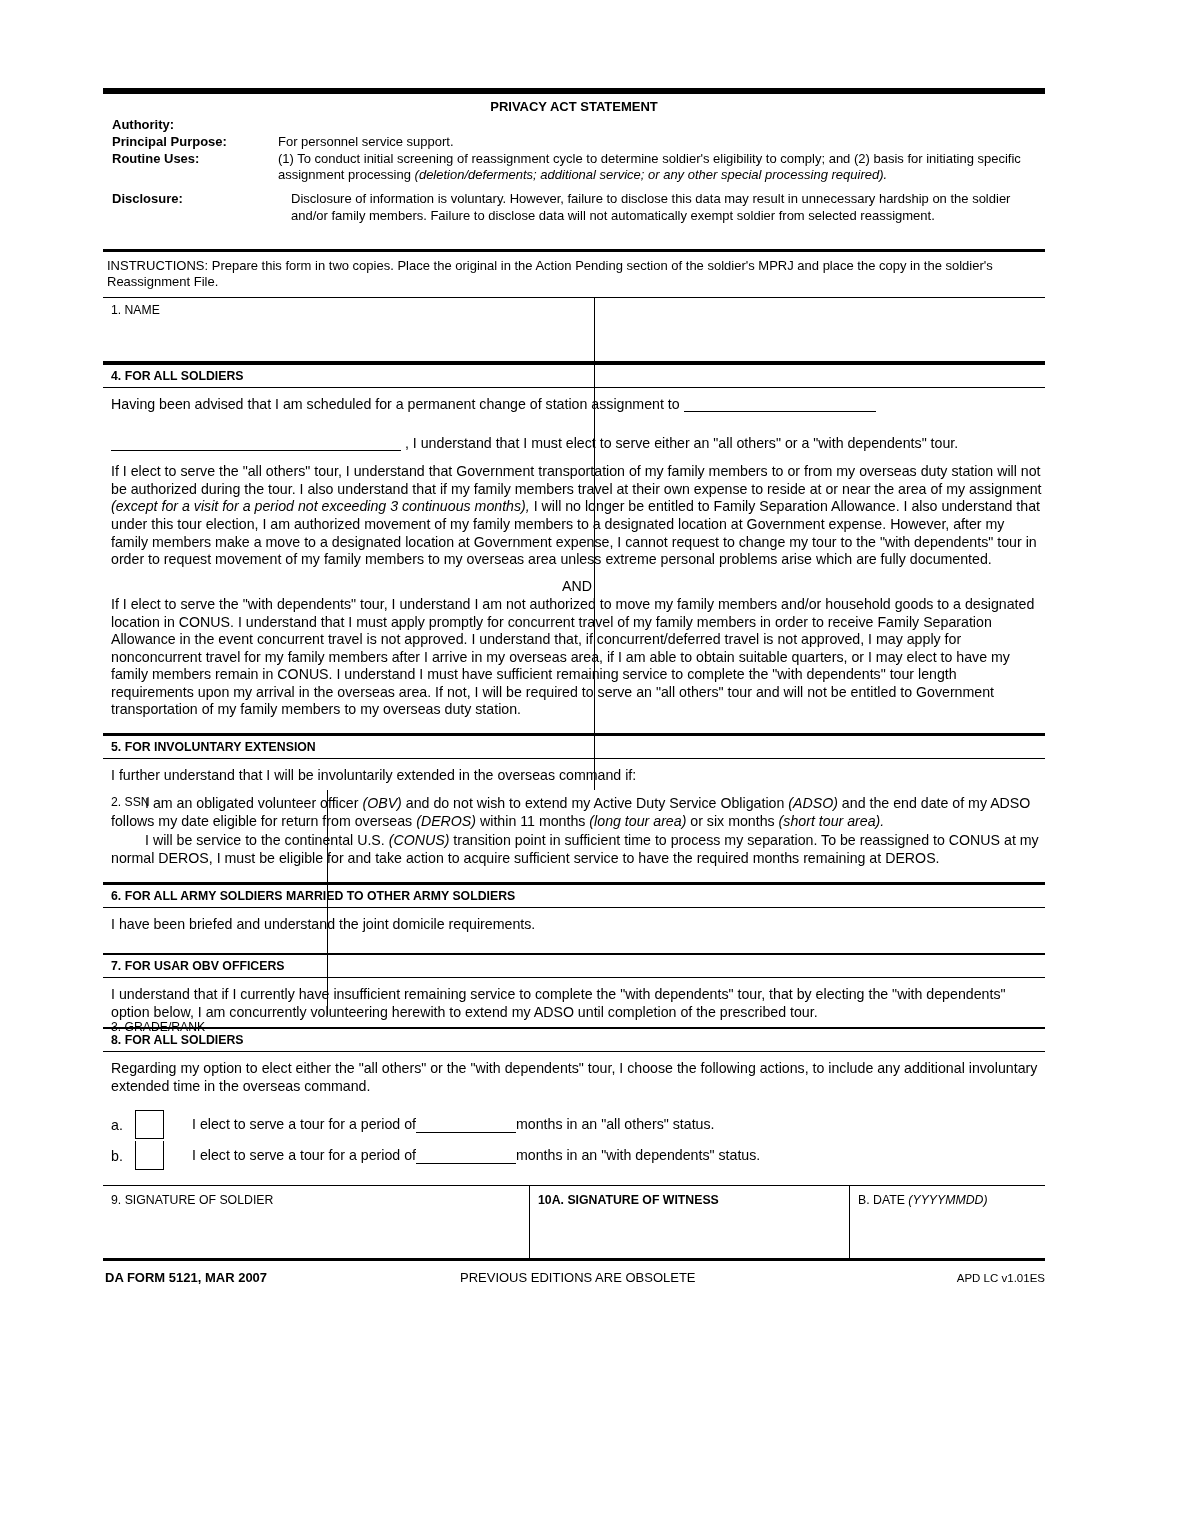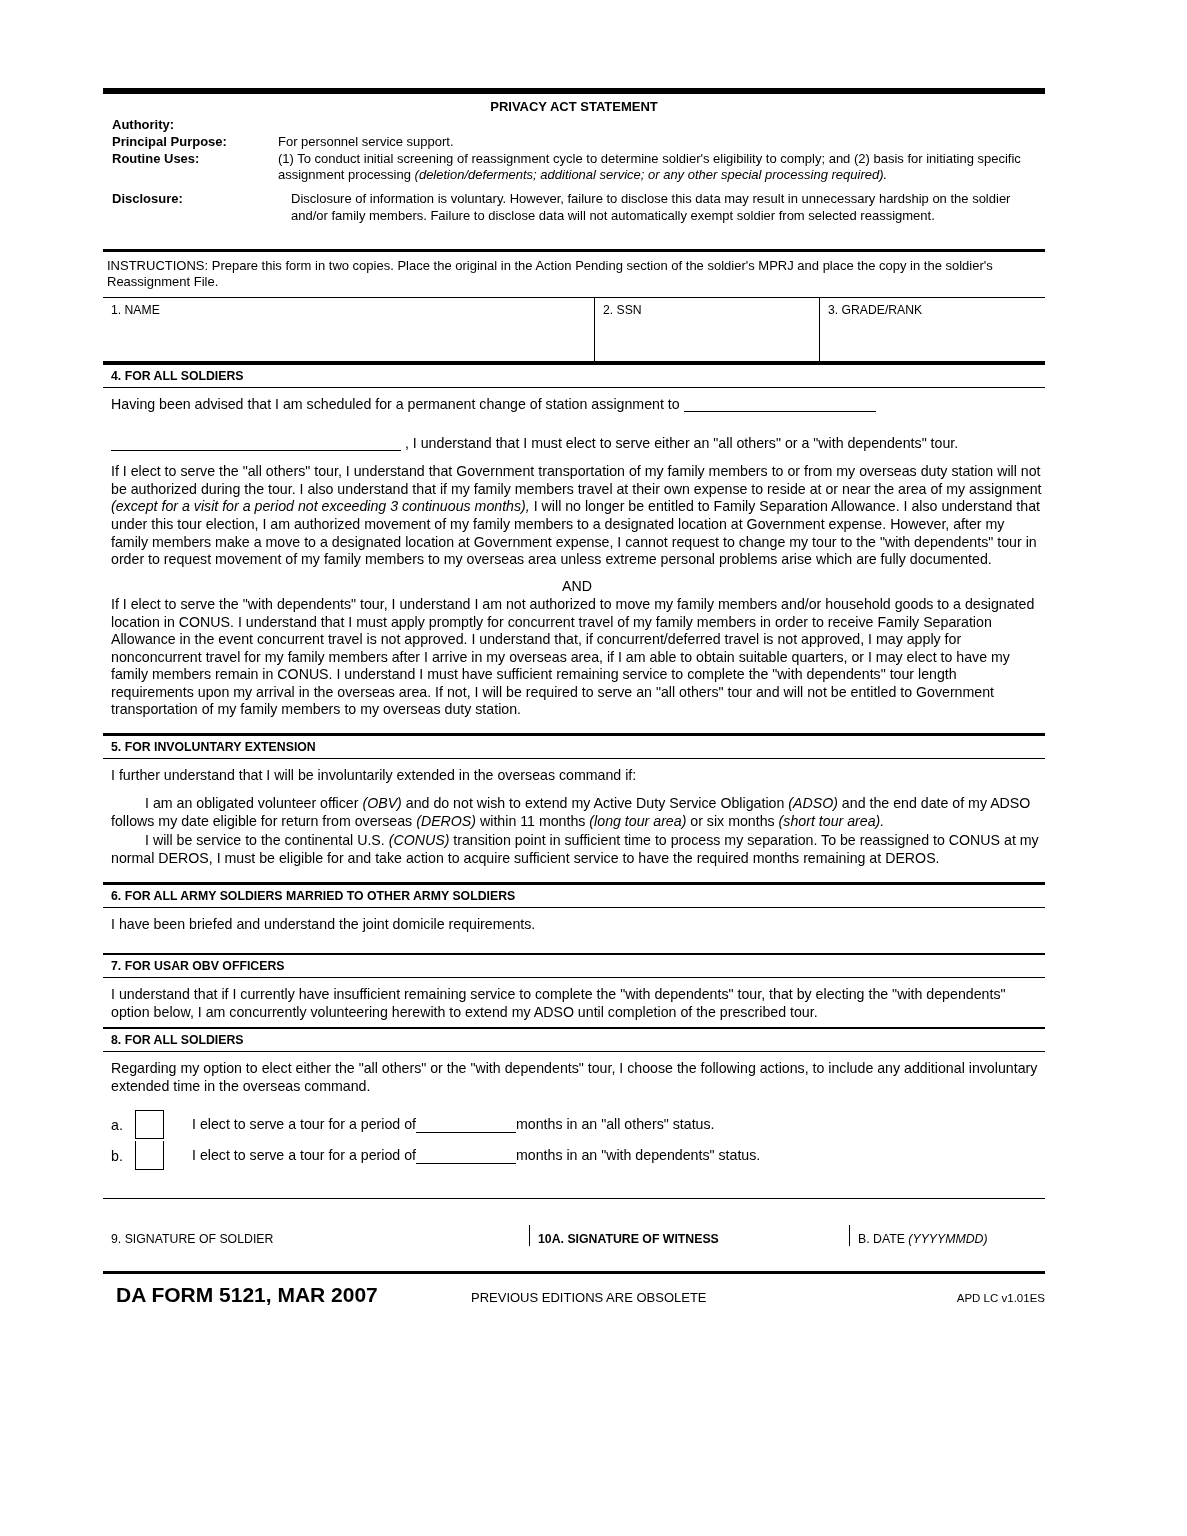--- a/index.html
+++ b/index.html
@@ -90,20 +90,21 @@
     font-size: 13px;
     line-height: 1.26;
     padding: 6px 2px 7px 4px;
   }
 
   
   .id-table {
     display: flex;
     height: 63px;
     border-bottom: 1px solid #000;
+    flex-direction: column;
   }
   .id-cell {
     font-size: 12.2px;
     padding: 5px 0 0 8px;
     box-sizing: border-box;
   }
   .id-name { width: 492px; flex: 0 0 492px; border-right: 1px solid #000; }
   .id-ssn  { width: 225px; flex: 0 0 225px; border-right: 1px solid #000; }
   .id-grade{ flex: 1; }
 
@@ -175,45 +176,43 @@
   .opt-text {
     padding-left: 28px;
   }
 
   
   .sig-table {
     display: flex;
     height: 72px;
     border-top: 1px solid #000;
     border-bottom: 3px solid #000;
-    margin-top: 25px;
-    align-items: center;
+    margin-top: 12px;
   }
   .sig-cell {
     font-size: 12.3px;
     padding: 7px 0 0 8px;
     box-sizing: border-box;
   }
   .sig-soldier { width: 427px; flex: 0 0 427px; border-right: 1px solid #000; }
   .sig-witness { width: 320px; flex: 0 0 320px; border-right: 1px solid #000; font-weight: bold; }
   .sig-date    { flex: 1; }
 
   
   .footer {
     display: flex;
     align-items: baseline;
     padding-top: 9px;
   }
   .footer-left {
-    font-size: 21px;
+    font-size: 13px;
     font-weight: bold;
     width: 355px;
     flex: 0 0 355px;
     padding-left: 2px;
-    margin-left: 11px;
   }
   .footer-mid {
     font-size: 13px;
     flex: 1;
   }
   .footer-right {
     font-size: 11.5px;
     text-align: right;
     width: 150px;
     flex: 0 0 150px;

